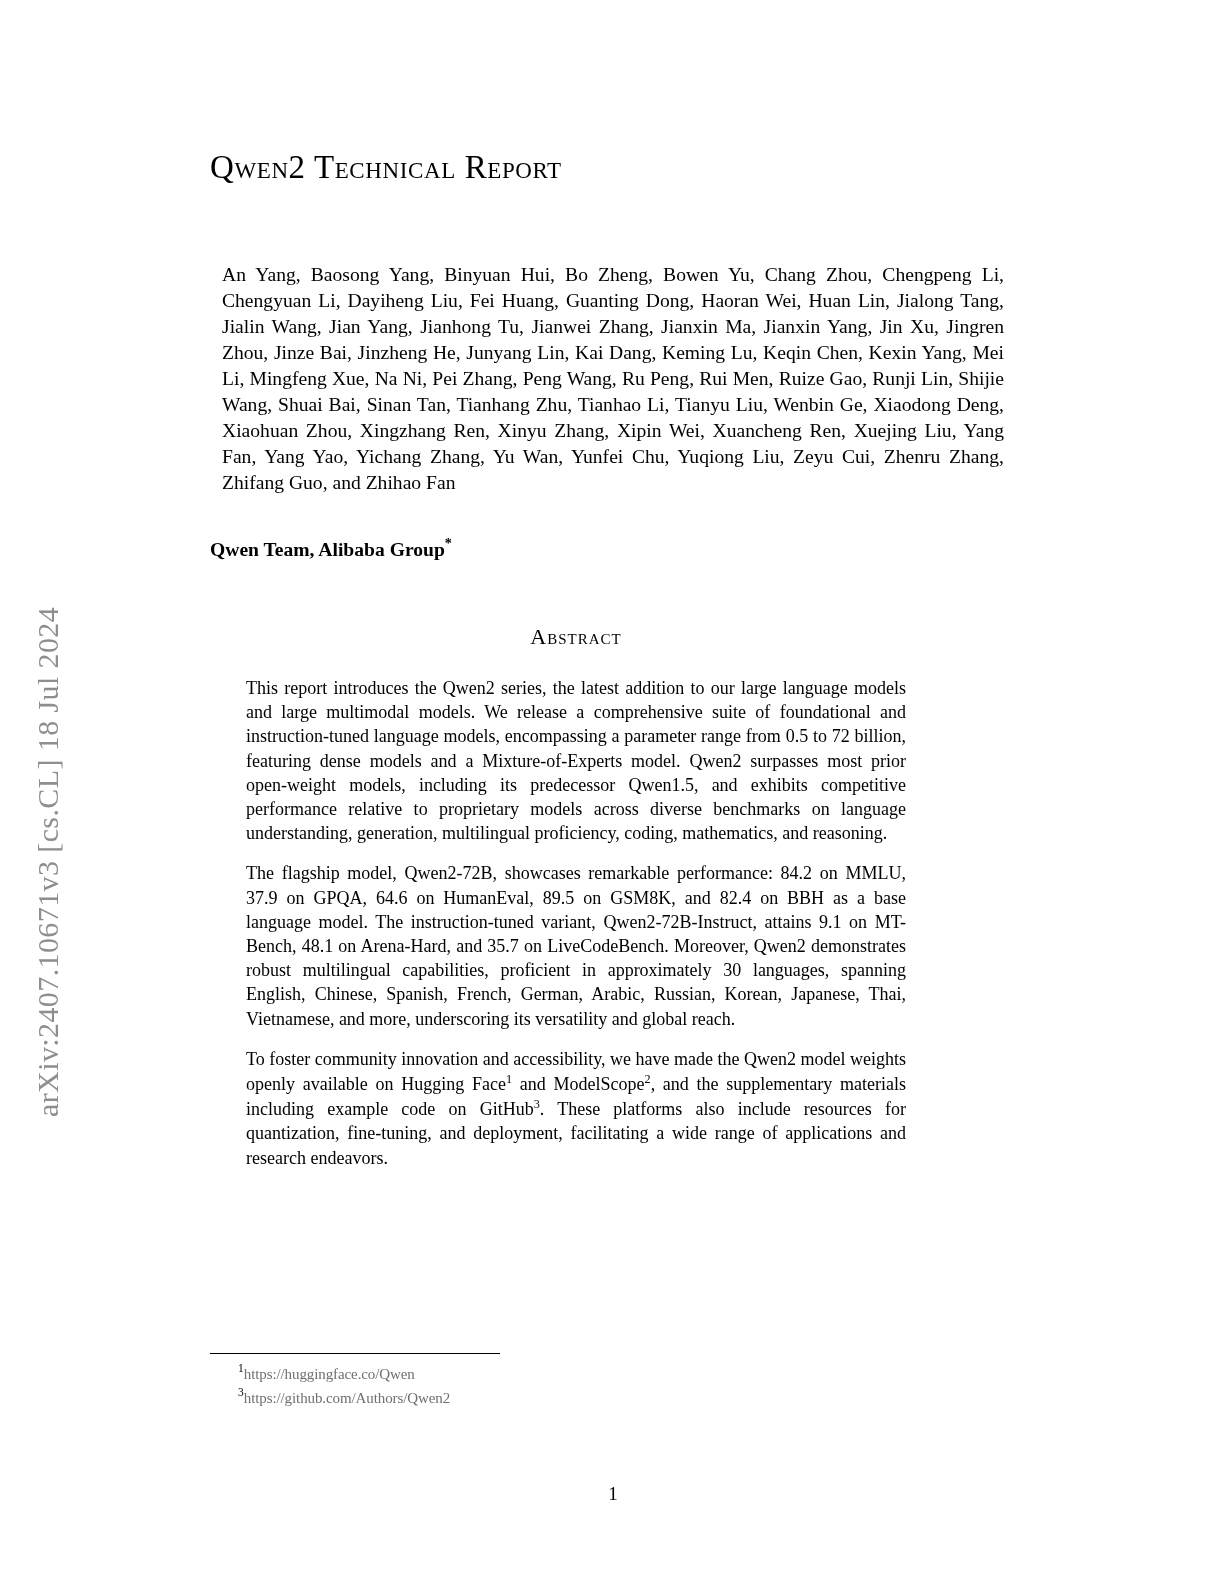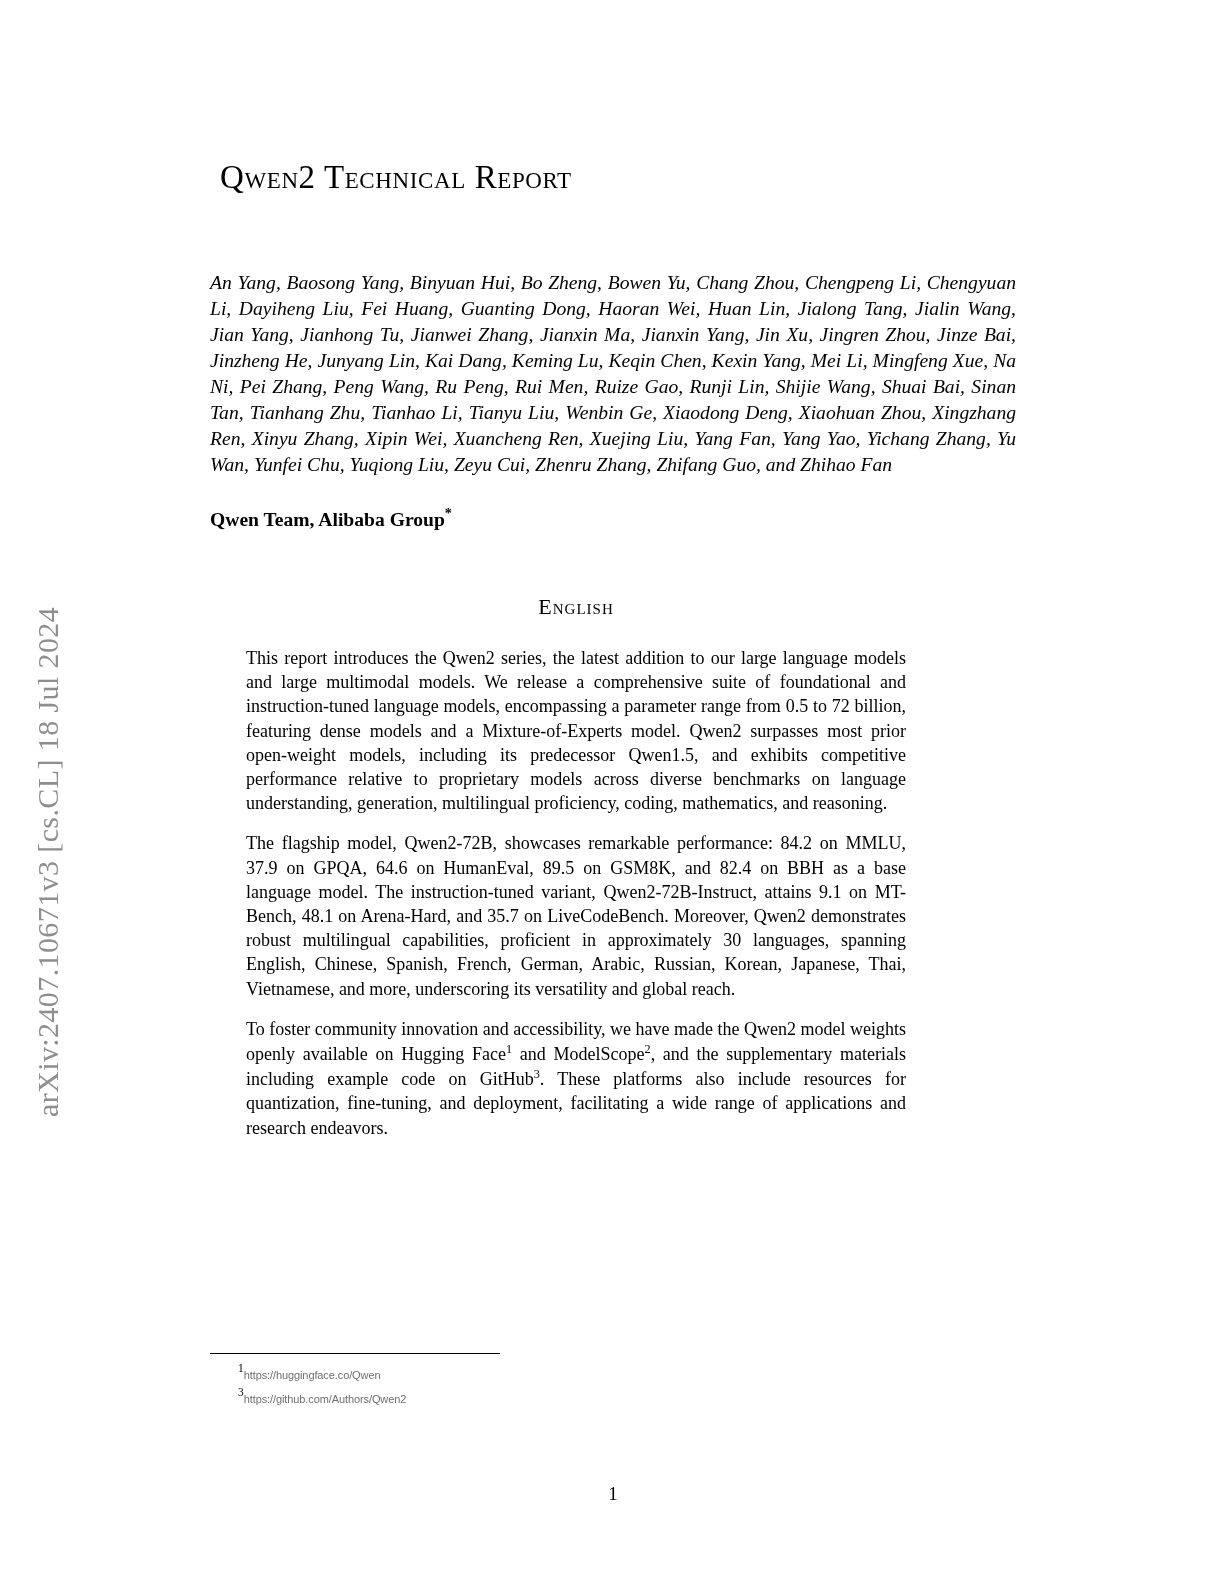--- a/index.html
+++ b/index.html
@@ -43,38 +43,37 @@
   
   #page {
     position: absolute;
     left: 210px;
     top: 0;
     width: 806px;
     height: 1584px;
   }
 
   #paper-title {
-    margin: 10px;
+    margin: 0;
     padding-top: 148px;
     font-size: 33px;
     font-weight: normal;
     font-variant: small-caps;
     letter-spacing: 0.6px;
     line-height: 1.2;
   }
 
   #author-list {
-    margin: 0;
+    margin: 12px;
     padding-top: 62px;
     font-size: 19.6px;
     line-height: 1.33;
     text-align: justify;
     text-justify: inter-word;
     hyphens: none;
-    font-style: italic;
   }
 
   #affiliation {
     margin: 0;
     padding-top: 26px;
     font-size: 19.6px;
     font-weight: bold;
     line-height: 1.3;
   }
   #affiliation sup {
@@ -136,22 +135,22 @@
     padding-left: 28px;
     font-size: 17.4px;
     line-height: 1.36;
     white-space: nowrap;
   }
   .footnote sup {
     font-size: 0.66em;
     vertical-align: super;
   }
   .footnote .url {
-    font-family: Liberation Sans, sans-serif;
-    font-size: 11px;
+    font-family: Liberation Serif, serif;
+    font-size: 15px;
     color: #6f6f6f;
     letter-spacing: -0.1px;
   }
 
   #page-number {
     position: absolute;
     left: 0;
     top: 1483px;
     width: 806px;
     text-align: center;
@@ -168,21 +167,21 @@
 
 <div id="page">
 
   <h1 id="paper-title">Qwen2 Technical Report</h1>
 
   <p id="author-list">An Yang, Baosong Yang, Binyuan Hui, Bo Zheng, Bowen Yu, Chang Zhou, Chengpeng Li, Chengyuan Li, Dayiheng Liu, Fei Huang, Guanting Dong, Haoran Wei, Huan Lin, Jialong Tang, Jialin Wang, Jian Yang, Jianhong Tu, Jianwei Zhang, Jianxin Ma, Jianxin Yang, Jin Xu, Jingren Zhou, Jinze Bai, Jinzheng He, Junyang Lin, Kai Dang, Keming Lu, Keqin Chen, Kexin Yang, Mei Li, Mingfeng Xue, Na Ni, Pei Zhang, Peng Wang, Ru Peng, Rui Men, Ruize Gao, Runji Lin, Shijie Wang, Shuai Bai, Sinan Tan, Tianhang Zhu, Tianhao Li, Tianyu Liu, Wenbin Ge, Xiaodong Deng, Xiaohuan Zhou, Xingzhang Ren, Xinyu Zhang, Xipin Wei, Xuancheng Ren, Xuejing Liu, Yang Fan, Yang Yao, Yichang Zhang, Yu Wan, Yunfei Chu, Yuqiong Liu, Zeyu Cui, Zhenru Zhang, Zhifang Guo, and Zhihao Fan</p>
 
   <p id="affiliation"><span>Qwen Team, Alibaba Group</span><sup>*</sup></p>
 
   <div id="abstract-section">
-    <h2 id="abstract-heading">English</h2>
+    <h2 id="abstract-heading">Abstract</h2>
     <div id="abstract-body">
       <p>This report introduces the Qwen2 series, the latest addition to our large language models and large multimodal models. We release a comprehensive suite of foundational and instruction-tuned language models, encompassing a parameter range from 0.5 to 72 billion, featuring dense models and a Mixture-of-Experts model. Qwen2 surpasses most prior open-weight models, including its predecessor Qwen1.5, and exhibits competitive performance relative to proprietary models across diverse benchmarks on language understanding, generation, multilingual proficiency, coding, mathematics, and reasoning.</p>
       <p>The flagship model, Qwen2-72B, showcases remarkable performance: 84.2 on MMLU, 37.9 on GPQA, 64.6 on HumanEval, 89.5 on GSM8K, and 82.4 on BBH as a base language model. The instruction-tuned variant, Qwen2-72B-Instruct, attains 9.1 on MT-Bench, 48.1 on Arena-Hard, and 35.7 on LiveCodeBench. Moreover, Qwen2 demonstrates robust multilingual capabilities, proficient in approximately 30 languages, spanning English, Chinese, Spanish, French, German, Arabic, Russian, Korean, Japanese, Thai, Vietnamese, and more, underscoring its versatility and global reach.</p>
       <p><span>To foster community innovation and accessibility, we have made the Qwen2 model weights openly available on Hugging Face</span><sup>1</sup><span> and ModelScope</span><sup>2</sup><span>, and the supplementary materials including example code on GitHub</span><sup>3</sup><span>. These platforms also include resources for quantization, fine-tuning, and deployment, facilitating a wide range of applications and research endeavors.</span></p>
     </div>
   </div>
 
   <div id="footnotes">
     <div id="footnote-rule"></div>
 

